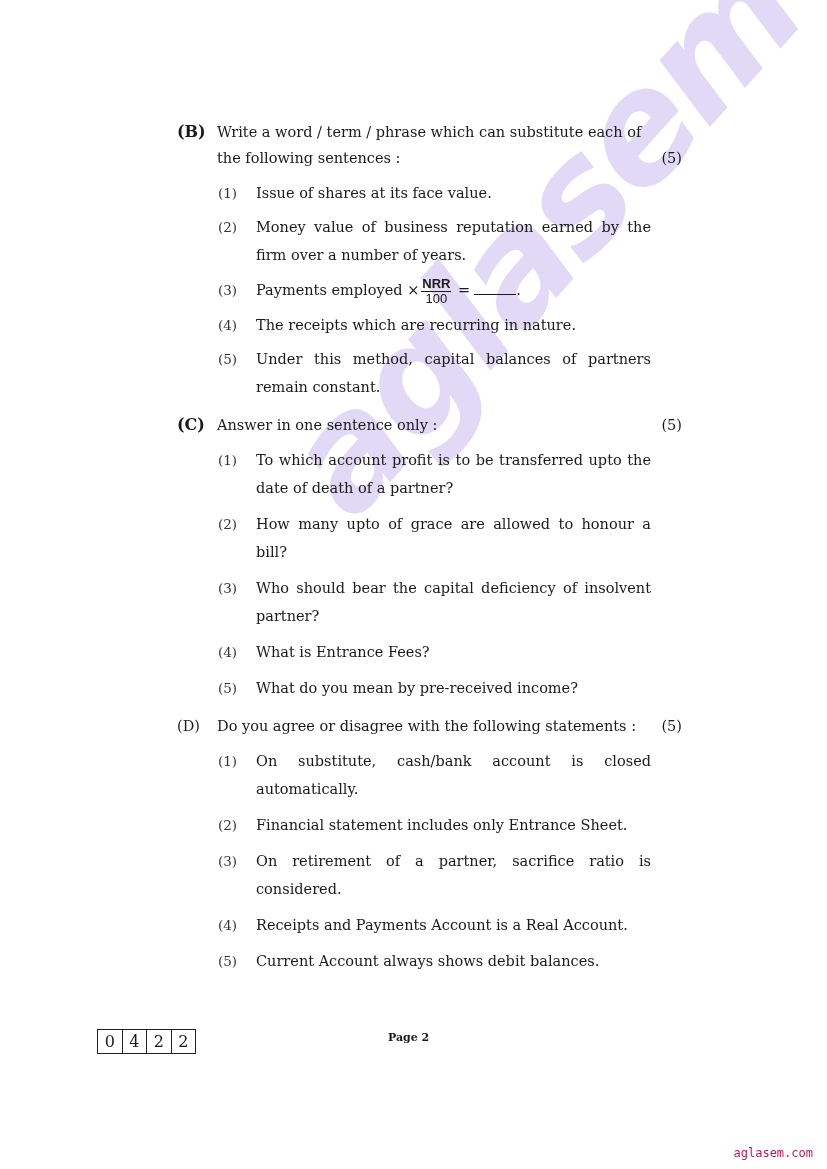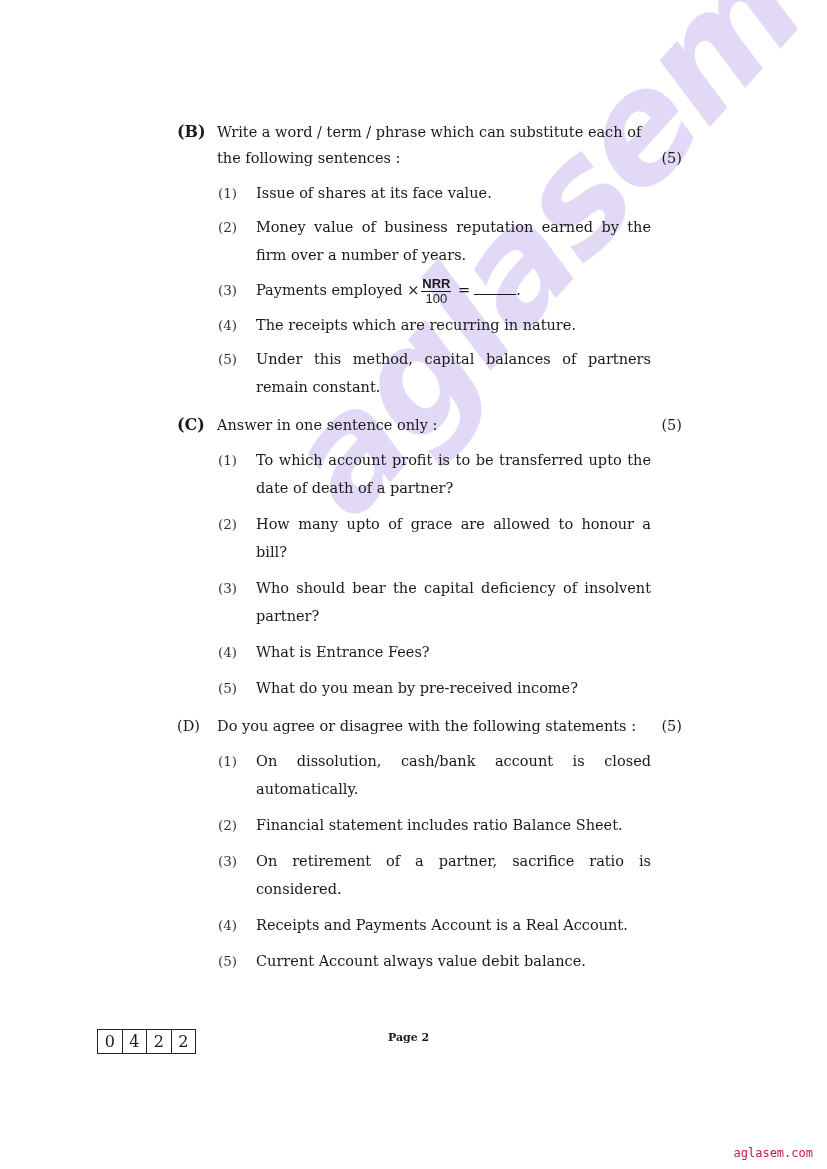--- a/index.html
+++ b/index.html
@@ -118,41 +118,41 @@
 
   <div class="section" style="top:713px;">
     <div class="sec-head" style="position:relative;">
       <span class="sec-label">(D)</span>
       <span class="sec-text">Do you agree or disagree with the following statements :</span>
       <span class="marks">(5)</span>
     </div>
     <div style="height:8px"></div>
     <div class="item">
       <span class="item-num">(1)</span>
-      <span class="item-text">On dissolution, cash/bank account is closed automatically.</span>
+      <span class="item-text">On substitute, cash/bank account is closed automatically.</span>
     </div>
     <div style="height:8px"></div>
     <div class="item">
       <span class="item-num">(2)</span>
-      <span class="item-text">Financial statement includes ratio Balance Sheet.</span>
+      <span class="item-text">Financial statement includes only Entrance Sheet.</span>
     </div>
     <div style="height:8px"></div>
     <div class="item">
       <span class="item-num">(3)</span>
       <span class="item-text">On retirement of a partner, sacrifice ratio is considered.</span>
     </div>
     <div style="height:8px"></div>
     <div class="item">
       <span class="item-num">(4)</span>
       <span class="item-text">Receipts and Payments Account is a Real Account.</span>
     </div>
     <div style="height:8px"></div>
     <div class="item">
       <span class="item-num">(5)</span>
-      <span class="item-text">Current Account always value debit balance.</span>
+      <span class="item-text">Current Account always shows debit balances.</span>
     </div>
   </div>
 
   <div class="code-box">
     <span class="code-cell">0</span>
     <span class="code-cell">4</span>
     <span class="code-cell">2</span>
     <span class="code-cell">2</span>
   </div>
   <div class="page-label">Page 2</div>

